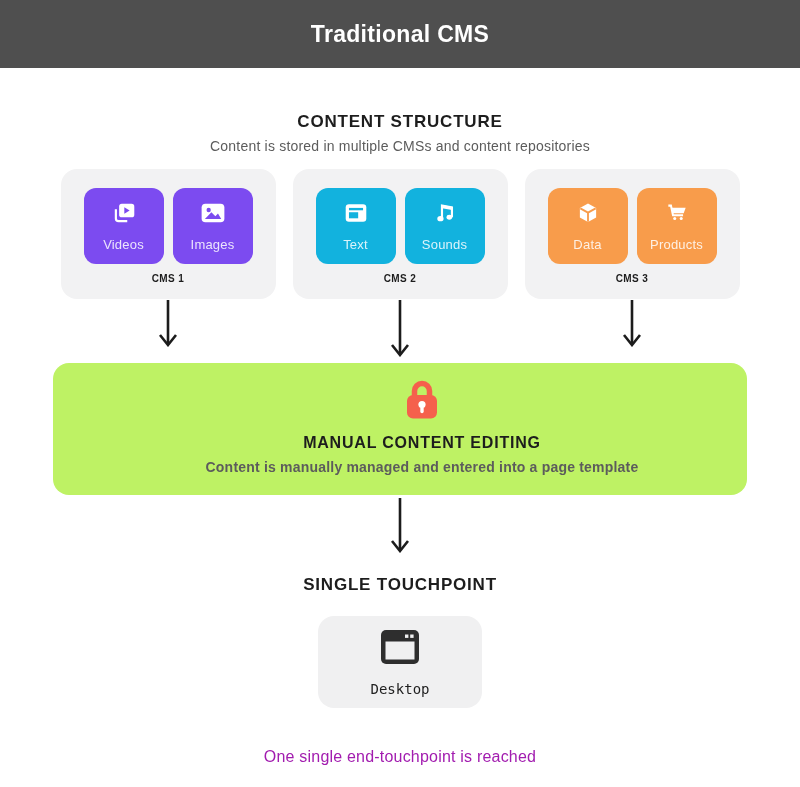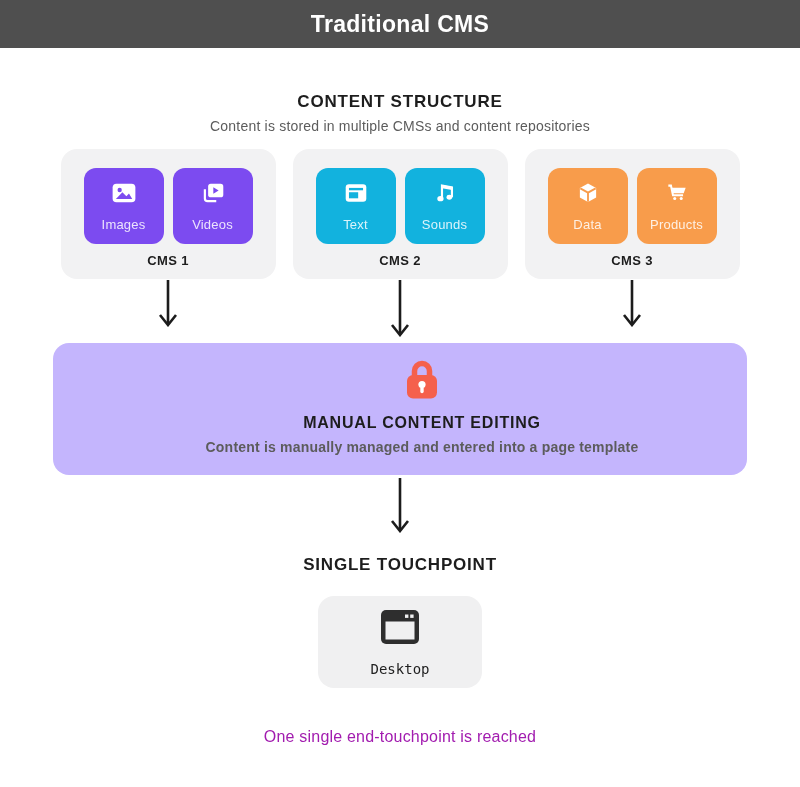--- a/index.html
+++ b/index.html
@@ -1,20 +1,20 @@
 <!DOCTYPE html>
 <html><head>
 <meta charset="utf-8">
 <style>
   * { margin: 0; padding: 0; box-sizing: border-box; }
   html, body { width: 800px; height: 787px; background: #ffffff; overflow: hidden; }
   body { font-family: "Liberation Sans", sans-serif; color: #1d1d1d; }
 
   .header {
-    height: 48px; width: 100%;
+    height: 68px; width: 100%;
     display: flex; align-items: center; justify-content: center;
   }
   .header-title {
     color: #ffffff; font-size: 23px; font-weight: bold; letter-spacing: 0.3px;
   }
 
   .main { display: flex; flex-direction: column; align-items: center; padding-top: 44px; }
 
   .section-heading {
     font-size: 17px; font-weight: bold; letter-spacing: 0.8px; color: #1d1d1d;
@@ -35,21 +35,21 @@
   .tile {
     width: 80px; height: 76px; border-radius: 12px;
     display: flex; flex-direction: column; align-items: center;
     padding-bottom: 12px;
   }
   .tile-icon { margin-top: 12px; width: 26px; height: 26px; }
   .tile-icon svg { width: 26px; height: 26px; display: block; }
   .tile-label {
     margin-top: auto; font-size: 13px; color: rgba(255,255,255,0.85); letter-spacing: 0.2px;
   }
-  .cms-label { margin-top: 9px; font-size: 13px; font-weight: bold; letter-spacing: 0.4px; }
+  .cms-label { margin-top: 9px; font-size: 10px; font-weight: bold; letter-spacing: 0.4px; }
 
   .arrows-row { width: 696px; height: 64px; display: flex; gap: 17px; justify-content: center; }
   .arrow-col { width: 215px; display: flex; justify-content: center; align-items: flex-start; }
   .arrow-down svg { display: block; }
 
   .pink-box {
     width: 694px; height: 132px; border-radius: 16px;
     display: flex; flex-direction: column; align-items: center;
   }
   .lock-wrap { margin-top: 14px; height: 46px; }
@@ -84,36 +84,36 @@
   <div class="section-heading">CONTENT STRUCTURE</div>
   <div class="section-sub">Content is stored in multiple CMSs and content repositories</div>
 
   <div class="cards-row">
 
     <div class="cms-card">
       <div class="tiles-row">
         <div class="tile" style="background-color: rgb(124, 75, 240); color: rgb(124, 75, 240);">
           <span class="tile-icon">
             <svg viewBox="0 0 24 24">
+                <path d="M4.5 8.5 V17 a2.5 2.5 0 0 0 2.5 2.5 H15" stroke="#fff" stroke-width="2" fill="none"></path>
+                <rect x="7.5" y="3.5" width="14" height="12.5" rx="2.5" fill="#fff"></rect>
+                <path d="M12.3 6.8 L17.2 9.75 L12.3 12.7 Z" fill="currentColor"></path>
+              </svg>
+          </span>
+          <span class="tile-label">Videos</span>
+        </div>
+        <div class="tile" style="background-color: rgb(124, 75, 240); color: rgb(124, 75, 240);">
+          <span class="tile-icon">
+            <svg viewBox="0 0 24 24">
                 <rect x="1.5" y="3.5" width="21" height="17" rx="3.5" fill="#fff"></rect>
                 <circle cx="8" cy="9.2" r="2" fill="currentColor"></circle>
                 <path d="M4.5 17.5 L10.5 11.2 L14.2 15 L16.6 12.4 L19.6 17.5 Z" fill="currentColor"></path>
               </svg>
           </span>
           <span class="tile-label">Images</span>
-        </div>
-        <div class="tile" style="background-color: rgb(124, 75, 240); color: rgb(124, 75, 240);">
-          <span class="tile-icon">
-            <svg viewBox="0 0 24 24">
-                <path d="M4.5 8.5 V17 a2.5 2.5 0 0 0 2.5 2.5 H15" stroke="#fff" stroke-width="2" fill="none"></path>
-                <rect x="7.5" y="3.5" width="14" height="12.5" rx="2.5" fill="#fff"></rect>
-                <path d="M12.3 6.8 L17.2 9.75 L12.3 12.7 Z" fill="currentColor"></path>
-              </svg>
-          </span>
-          <span class="tile-label">Videos</span>
         </div>
       </div>
       <div class="cms-label">CMS 1</div>
     </div>
 
     <div class="cms-card">
       <div class="tiles-row">
         <div class="tile" style="background-color: rgb(18, 178, 222); color: rgb(18, 178, 222);">
           <span class="tile-icon">
             <svg viewBox="0 0 24 24">
@@ -186,21 +186,21 @@
     <div class="arrow-col">
         <span class="arrow-down">
       <svg width="20" height="48" viewBox="0 0 20 48">
             <line x1="10" y1="1" x2="10" y2="45" stroke="#1C1C1C" stroke-width="2.6"></line>
             <polyline points="2,36 10,46 18,36" stroke="#1C1C1C" stroke-width="2.6" fill="none"></polyline>
           </svg>
     </span>
       </div>
   </div>
 
-  <div class="pink-box" style="background-color: #c4b5fd; padding-left: 44px;">
+  <div class="pink-box" style="background-color: #bef264; padding-left: 44px;">
     <span class="lock-wrap" style="color: rgb(245, 96, 76);">
       <svg width="40" height="46" viewBox="0 0 40 46">
           <path d="M12.5 20 V14 a7.5 7.5 0 0 1 15 0 V20" stroke="currentColor" stroke-width="5.5" fill="none"></path>
           <rect x="5" y="18" width="30" height="23.5" rx="6" fill="currentColor"></rect>
           <circle cx="20" cy="27.5" r="3.6" fill="#fff"></circle>
           <rect x="18.3" y="29" width="3.4" height="7.2" rx="1.7" fill="#fff"></rect>
         </svg>
     </span>
     <div class="section-heading pink-title">MANUAL CONTENT EDITING</div>
     <div class="pink-sub">Content is manually managed and entered into a page template</div>

